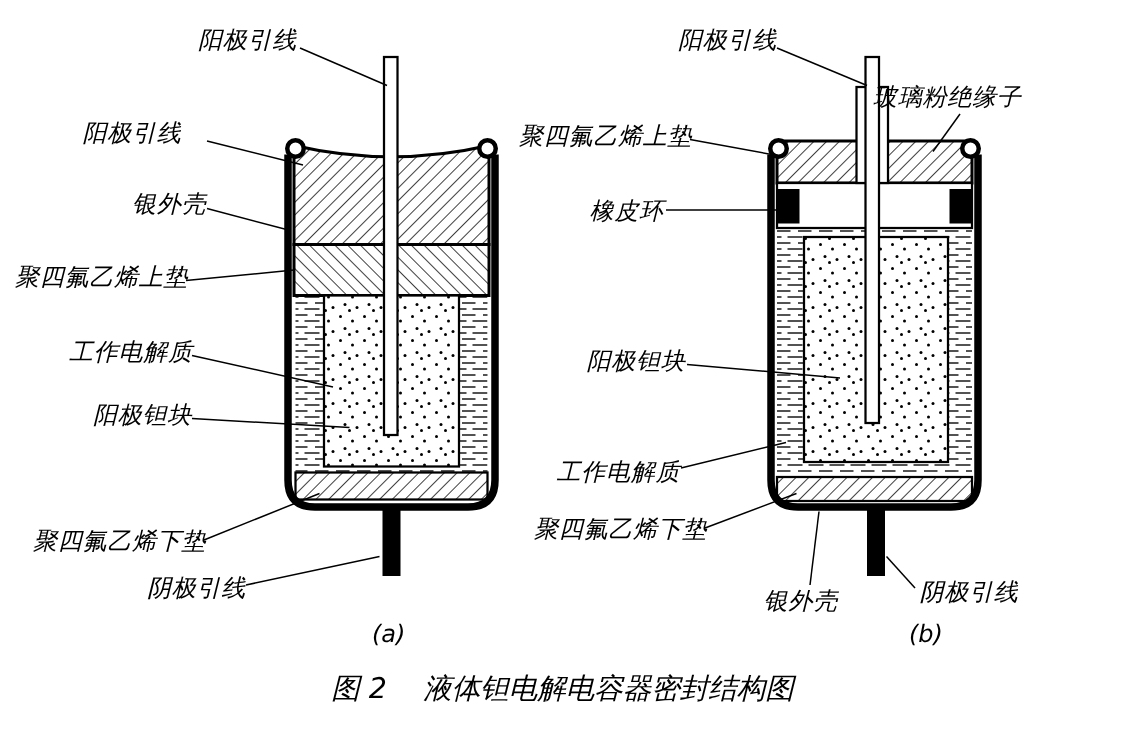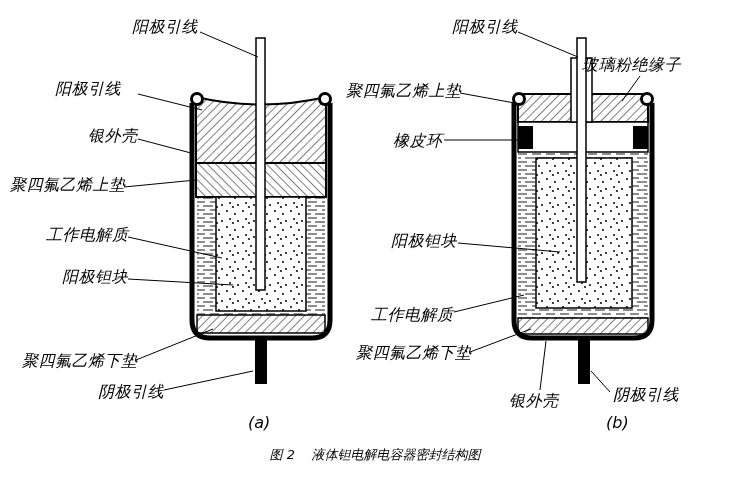--- a/index.html
+++ b/index.html
@@ -23,21 +23,21 @@
   }
   .sublbl {
     position: absolute;
     font-size: 16px;
   }
   .caption {
     position: absolute;
     left: 0; top: 446px;
     width: 100%;
     text-align: center;
-    font-size: 13px;
+    font-size: 19px;
     white-space: pre;
   }
 </style>
 </head>
 <body>
 
 <div class="canvas">
 
   <svg class="draw" width="750" height="488" viewBox="0 0 750 488">
     <defs>

